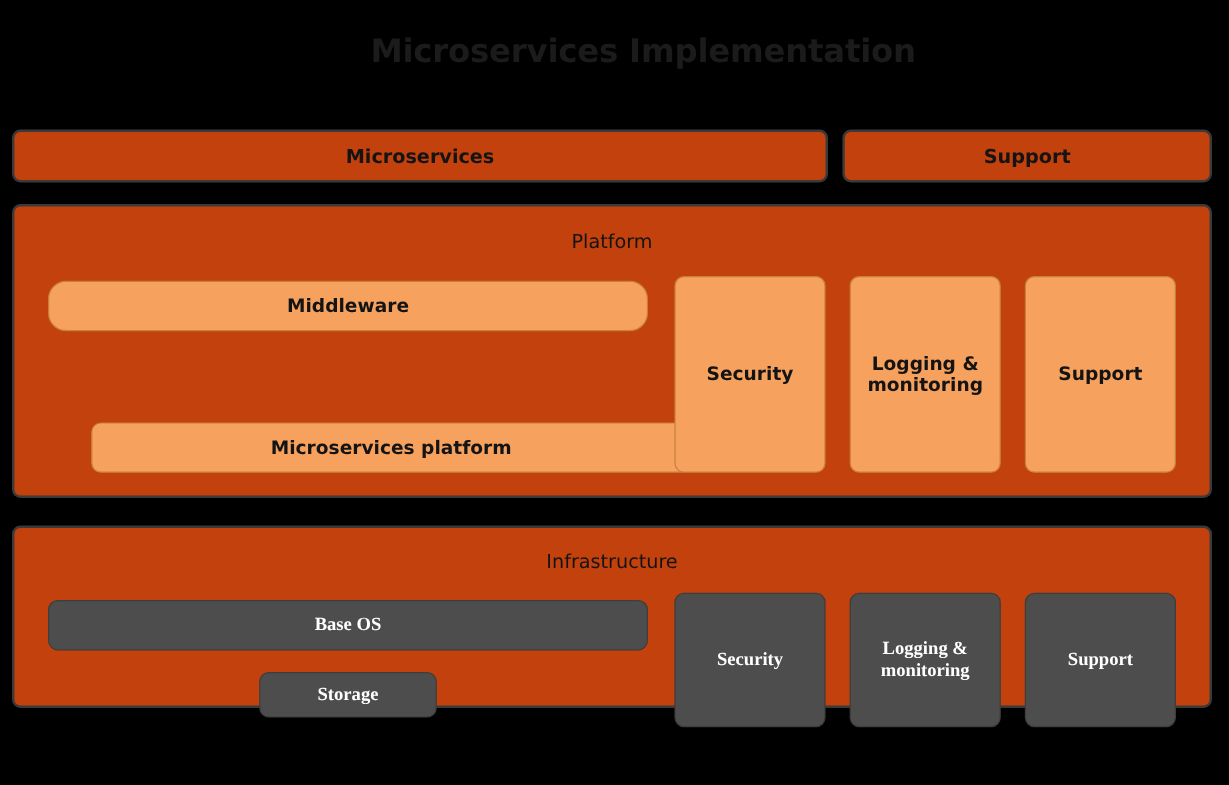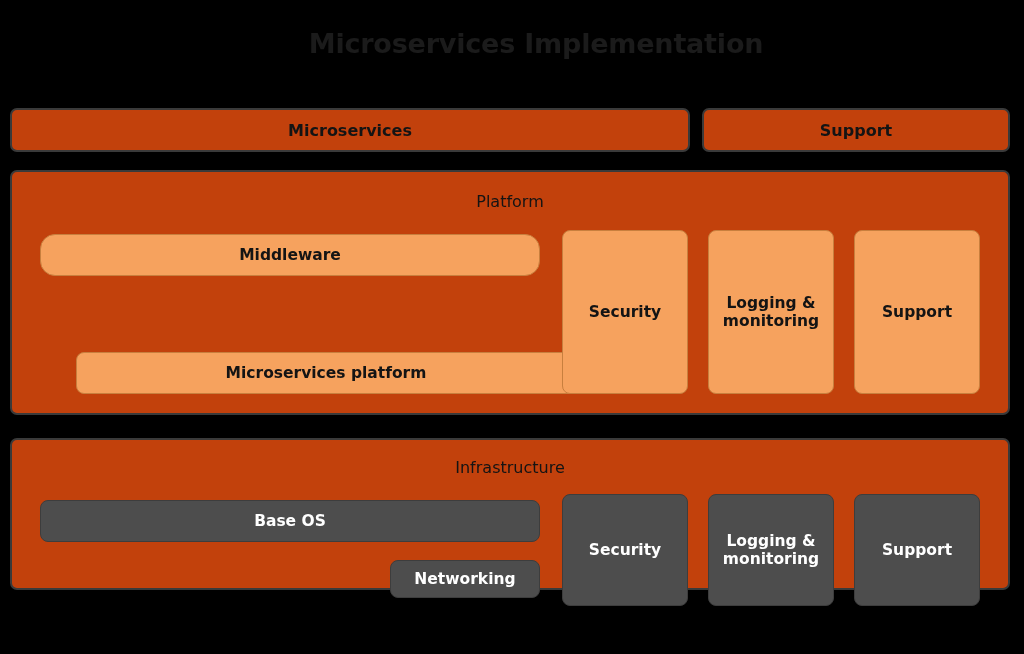--- a/index.html
+++ b/index.html
@@ -97,20 +97,21 @@
   }
   .block.orange {
     background: #f6a25e;
     border: 1px solid #c87f3e;
     color: #141414;
   }
   .block.dark {
     background: #4d4d4d;
     border: 1px solid #3d3d3d;
     color: #ffffff;
+    font-family: Liberation Serif, serif;
   }
 
   
   #platform-middleware   { left: 28px; top: 62px;  width: 500px; height: 42px; border-radius: 15px; }
   #platform-datastores   { left: 28px; top: 121px; width: 500px; height: 42px; }
   #platform-msplatform   { left: 28px; top: 180px; width: 500px; height: 42px; margin-left: 36px; }
 
   
   #platform-security   { left: 550px; top: 58px; width: 126px; height: 164px; }
   #platform-logging    { left: 696px; top: 58px; width: 126px; height: 164px; }
@@ -158,22 +159,22 @@
     <div class="block orange" id="platform-support">Support</div>
   </div>
 
   <div class="panel" id="panel-infrastructure">
 
     <div class="panel-title">Infrastructure</div>
 
     <div class="block dark" id="infra-baseos">Base OS</div>
 
 
+    <div class="block dark" id="infra-storage">Storage</div>
 
-    <div class="block dark" id="infra-networking">Networking</div>
 
     <div class="block dark" id="infra-security">Security</div>
 
     <div class="block dark" id="infra-logging">Logging &amp;<br>monitoring</div>
 
     <div class="block dark" id="infra-support">Support</div>
   </div>
 
 </div>
 

